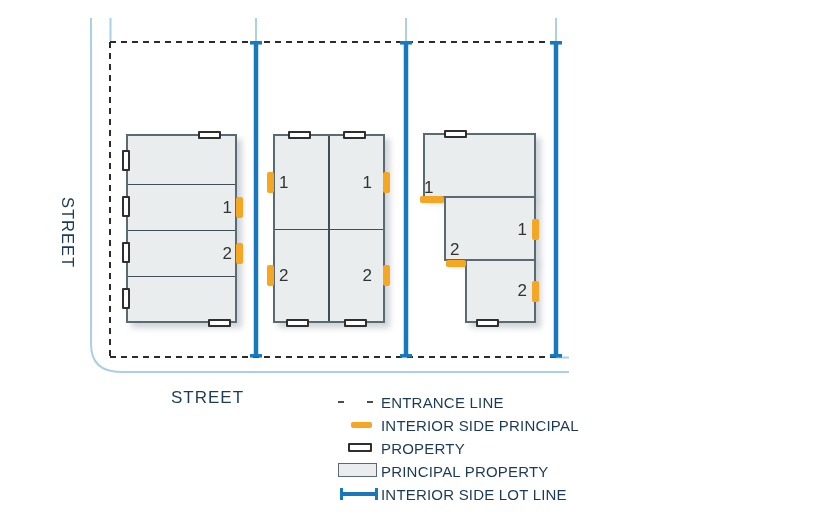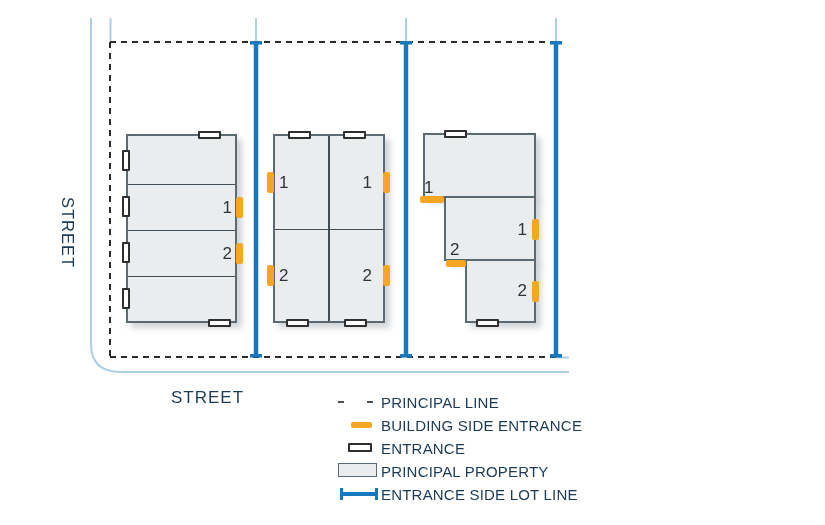--- a/index.html
+++ b/index.html
@@ -119,32 +119,32 @@
   <div class="num" style="left:450px;top:240px;">2</div>
   <div class="num r" style="left:513px;top:219.5px;">1</div>
   <div class="num r" style="left:513px;top:280.5px;">2</div>
 
   <div class="street-label" style="left:33px;top:222px;transform:rotate(90deg);">STREET</div>
   <div class="street-label" style="left:171px;top:388px;font-size:17px;">STREET</div>
 
   <div>
     <div class="lgd-dash" style="left:338px;top:400.5px;"></div>
     <div class="lgd-dash" style="left:367px;top:400.5px;"></div>
-    <div class="legend-label" style="left:381px;top:395px;">PRINCIPAL LINE</div>
+    <div class="legend-label" style="left:381px;top:395px;">ENTRANCE LINE</div>
 
     <div class="lgd-ise"></div>
-    <div class="legend-label" style="left:381px;top:418px;">BUILDING SIDE ENTRANCE</div>
+    <div class="legend-label" style="left:381px;top:418px;">INTERIOR SIDE PRINCIPAL</div>
 
     <div class="lgd-door"></div>
-    <div class="legend-label" style="left:381px;top:441px;">ENTRANCE</div>
+    <div class="legend-label" style="left:381px;top:441px;">PROPERTY</div>
 
     <div class="lgd-bldg"></div>
     <div class="legend-label" style="left:381px;top:463.5px;">PRINCIPAL PROPERTY</div>
 
     <div class="lgd-lot">
       <span class="cap" style="left:0;"></span>
       <span class="bar"></span>
       <span class="cap" style="right:0;"></span>
     </div>
-    <div class="legend-label" style="left:381px;top:486.5px;">ENTRANCE SIDE LOT LINE</div>
+    <div class="legend-label" style="left:381px;top:486.5px;">INTERIOR SIDE LOT LINE</div>
   </div>
 
 </div>
 
 </body></html>

